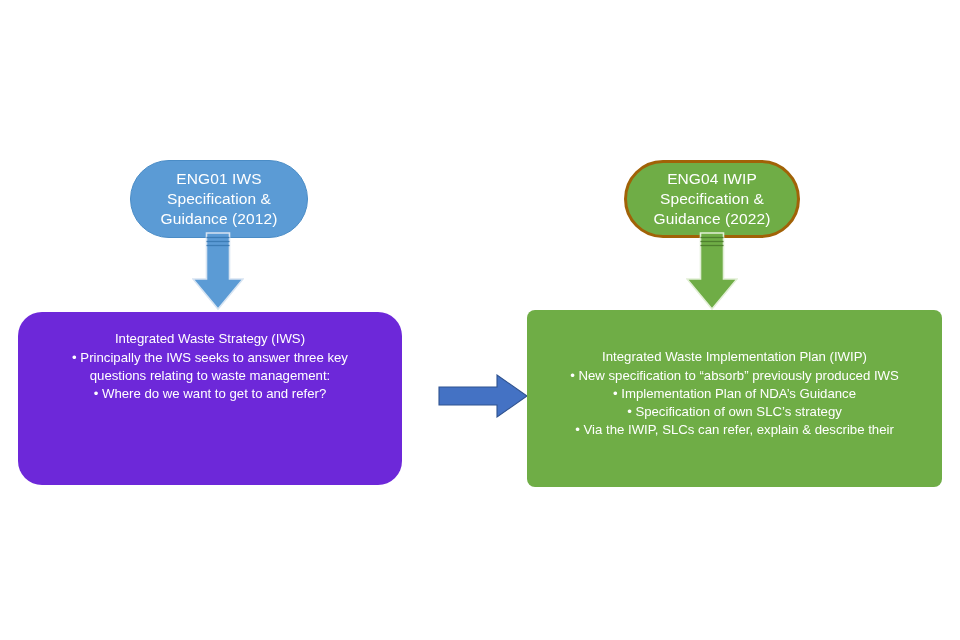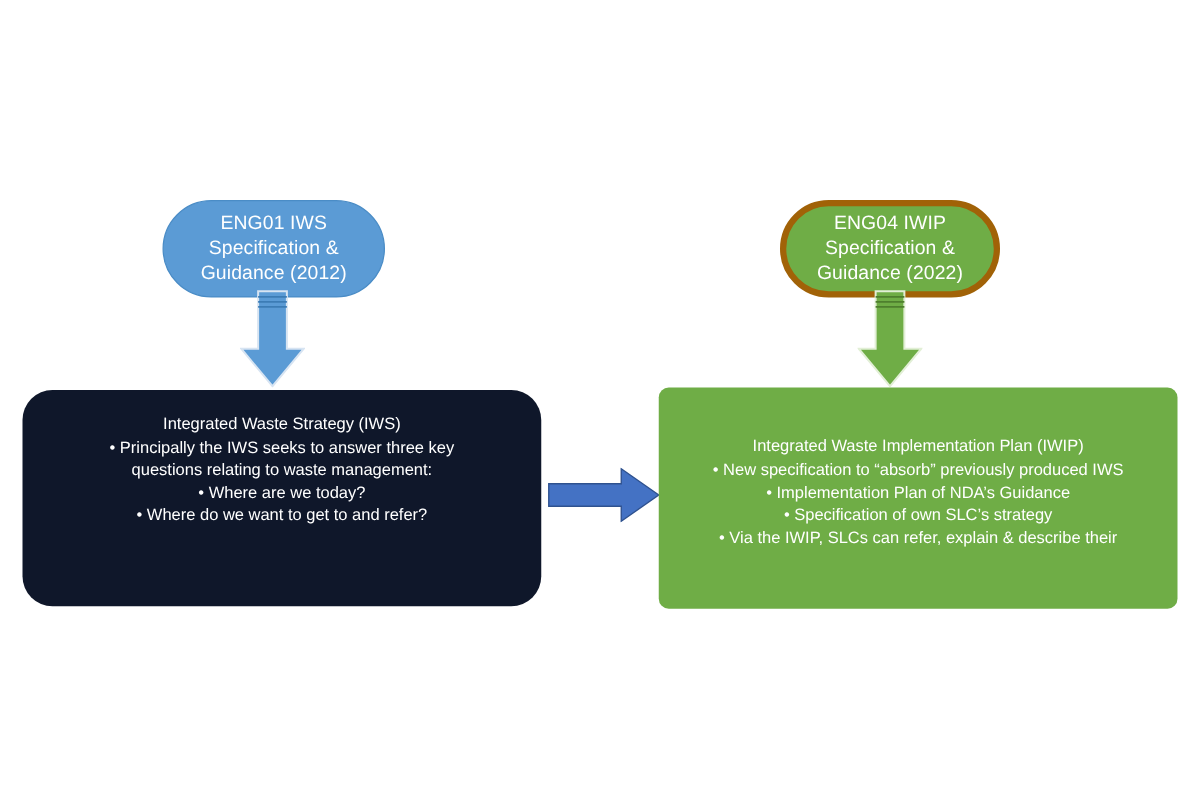--- a/index.html
+++ b/index.html
@@ -50,21 +50,21 @@
     height: 78px;
     background: #5B9BD5;
     border: 1px solid #4A8CC6;
   }
   #pill-iwip {
     left: 624px;
     top: 160px;
     width: 176px;
     height: 78px;
     background: #6FAD46;
-    border: 5px solid #a16207;
+    border: 3px solid #a16207;
   }
 
   
   .v-arrow {
     position: absolute;
     width: 52px;
     height: 78px;
   }
   #arrow-down-blue { left: 192px; top: 232px; }
   #arrow-down-green { left: 686px; top: 232px; }
@@ -92,23 +92,23 @@
     display: block;
     margin-bottom: 1px;
   }
   .box-bullet {
     display: block;
   }
 
   #box-iws {
     left: 18px;
     top: 312px;
-    width: 415px;
+    width: 384px;
     height: 173px;
-    background: #0f172a;
+    background: #6d28d9;
     border-radius: 24px 24px 24px 24px;
   }
   #box-iwip {
     left: 527px;
     top: 310px;
     width: 415px;
     height: 177px;
     background: #6FAD46;
     border-radius: 8px;
   }
@@ -154,21 +154,20 @@
     <svg width="90" height="44" viewBox="0 0 90 44" xmlns="http://www.w3.org/2000/svg">
       <polygon points="1,13 59,13 59,1 89,22 59,43 59,31 1,31" fill="#4472C4" stroke="#2F528F" stroke-width="1.1"></polygon>
     </svg>
   </div>
 
   <div class="body-box" id="box-iws">
     <div class="box-inner">
       <span class="box-title">Integrated  Waste Strategy (IWS)</span>
       <span class="box-bullet">•  Principally the IWS seeks to  answer three key</span>
       <span class="box-bullet">questions  relating to waste management:</span>
-      <span class="box-bullet">•   Where are we today?</span>
       <span class="box-bullet">•   Where do we want to get to and refer?</span>
     </div>
   </div>
 
   <div class="body-box" id="box-iwip">
     <div class="box-inner">
       <span class="box-title">Integrated  Waste Implementation Plan (IWIP)</span>
       <span class="box-bullet">•   New specification to “absorb” previously produced IWS</span>
       <span class="box-bullet">•   Implementation Plan of NDA’s Guidance</span>
       <span class="box-bullet">•   Specification of own SLC’s strategy</span>

